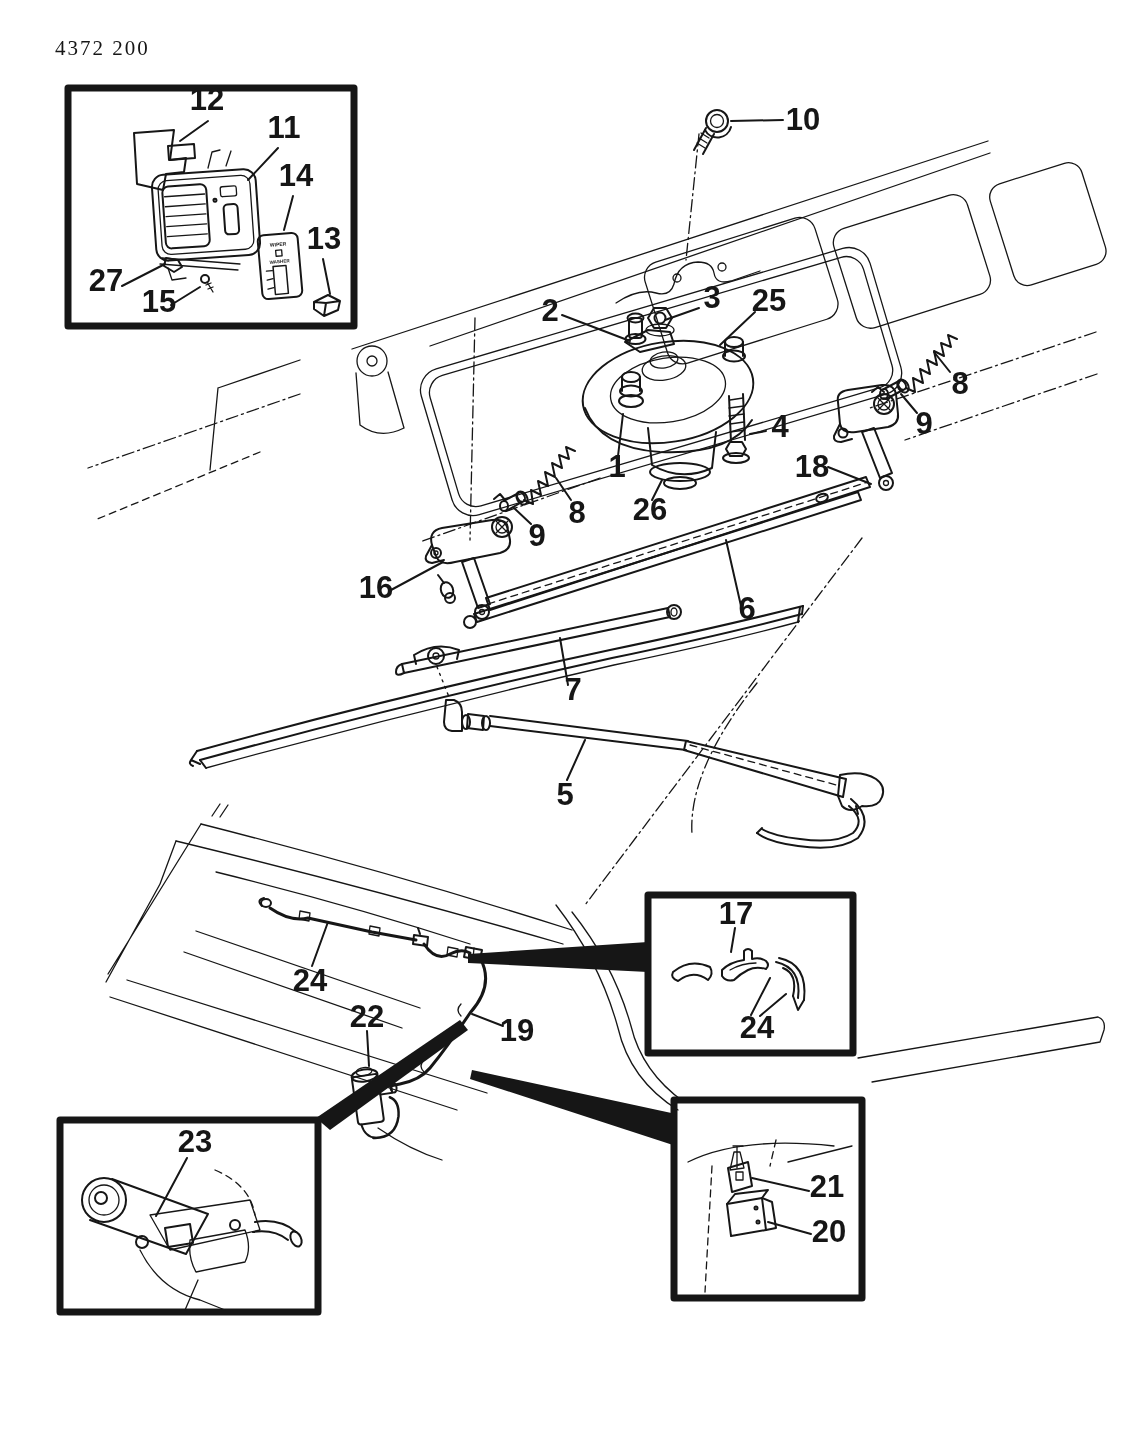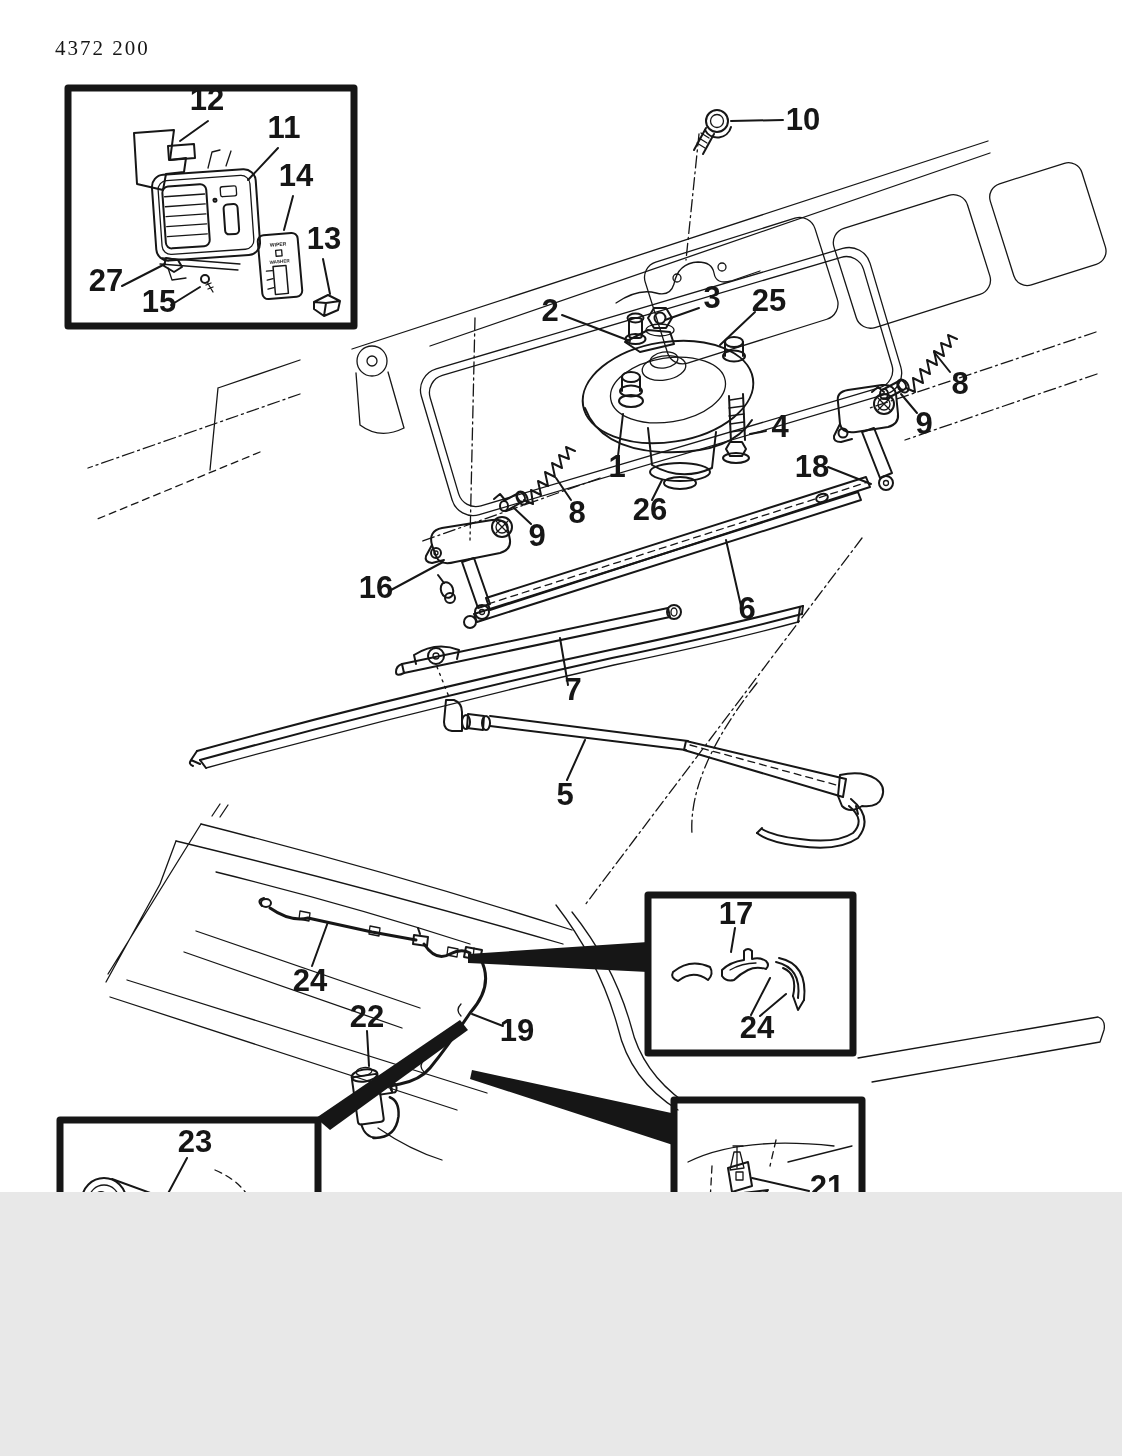--- a/index.html
+++ b/index.html
@@ -1,17 +1,17 @@
 <!DOCTYPE html>
 <html style="--ink: #161616; --paper: #ffffff;"><head>
 <meta charset="utf-8">
 <style>
   html,body{margin:0;padding:0;background:#e8e8e8;}
   .page{
-    position:relative;width:1122px;height:1192px;background:var(--paper,#ffffff);
+    position:relative;width:1122px;height:1456px;background:var(--paper,#ffffff);
     margin:0 auto;overflow:hidden;
     font-family:"Liberation Sans", sans-serif;
   }
   svg{position:absolute;left:0;top:0;}
   .art{stroke:var(--ink,#161616);fill:none;stroke-width:2;stroke-linecap:round;stroke-linejoin:round;}
   .thin{stroke-width:1.3;}
   .phantom{stroke-width:1.3;stroke-dasharray:12 4 2 4;}
   .dash{stroke-width:1.3;stroke-dasharray:7 5;}
   .dots{stroke-width:1.4;stroke-dasharray:2 5;}
   .heavy{stroke-width:7;}

